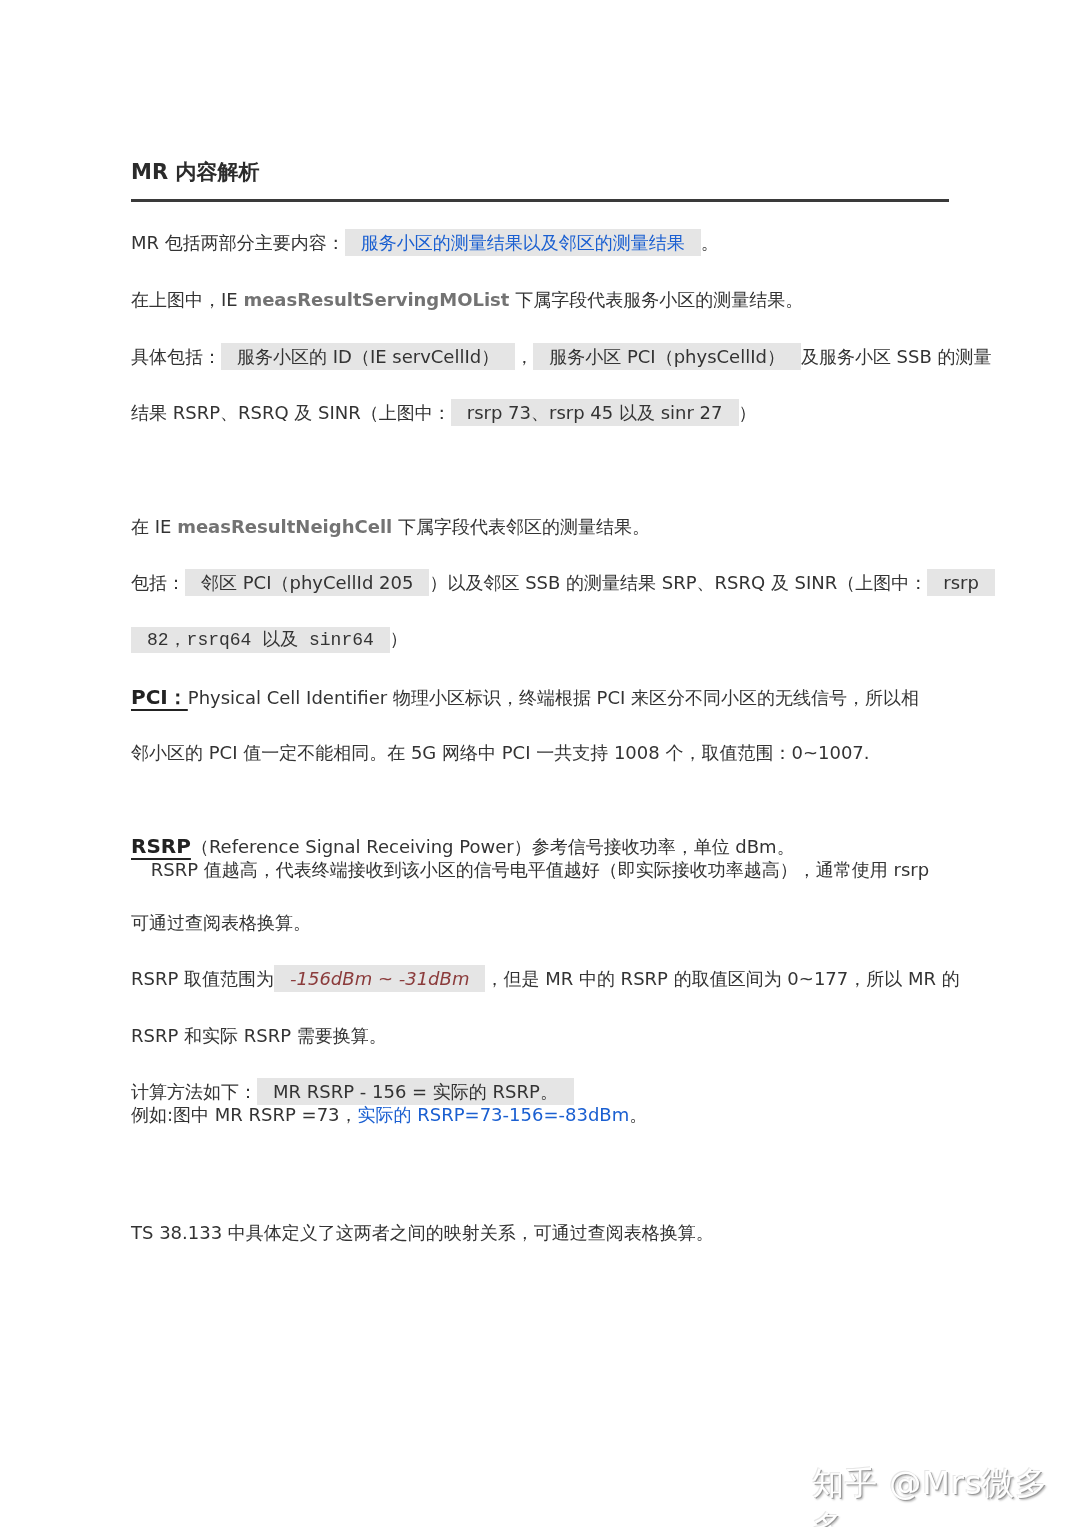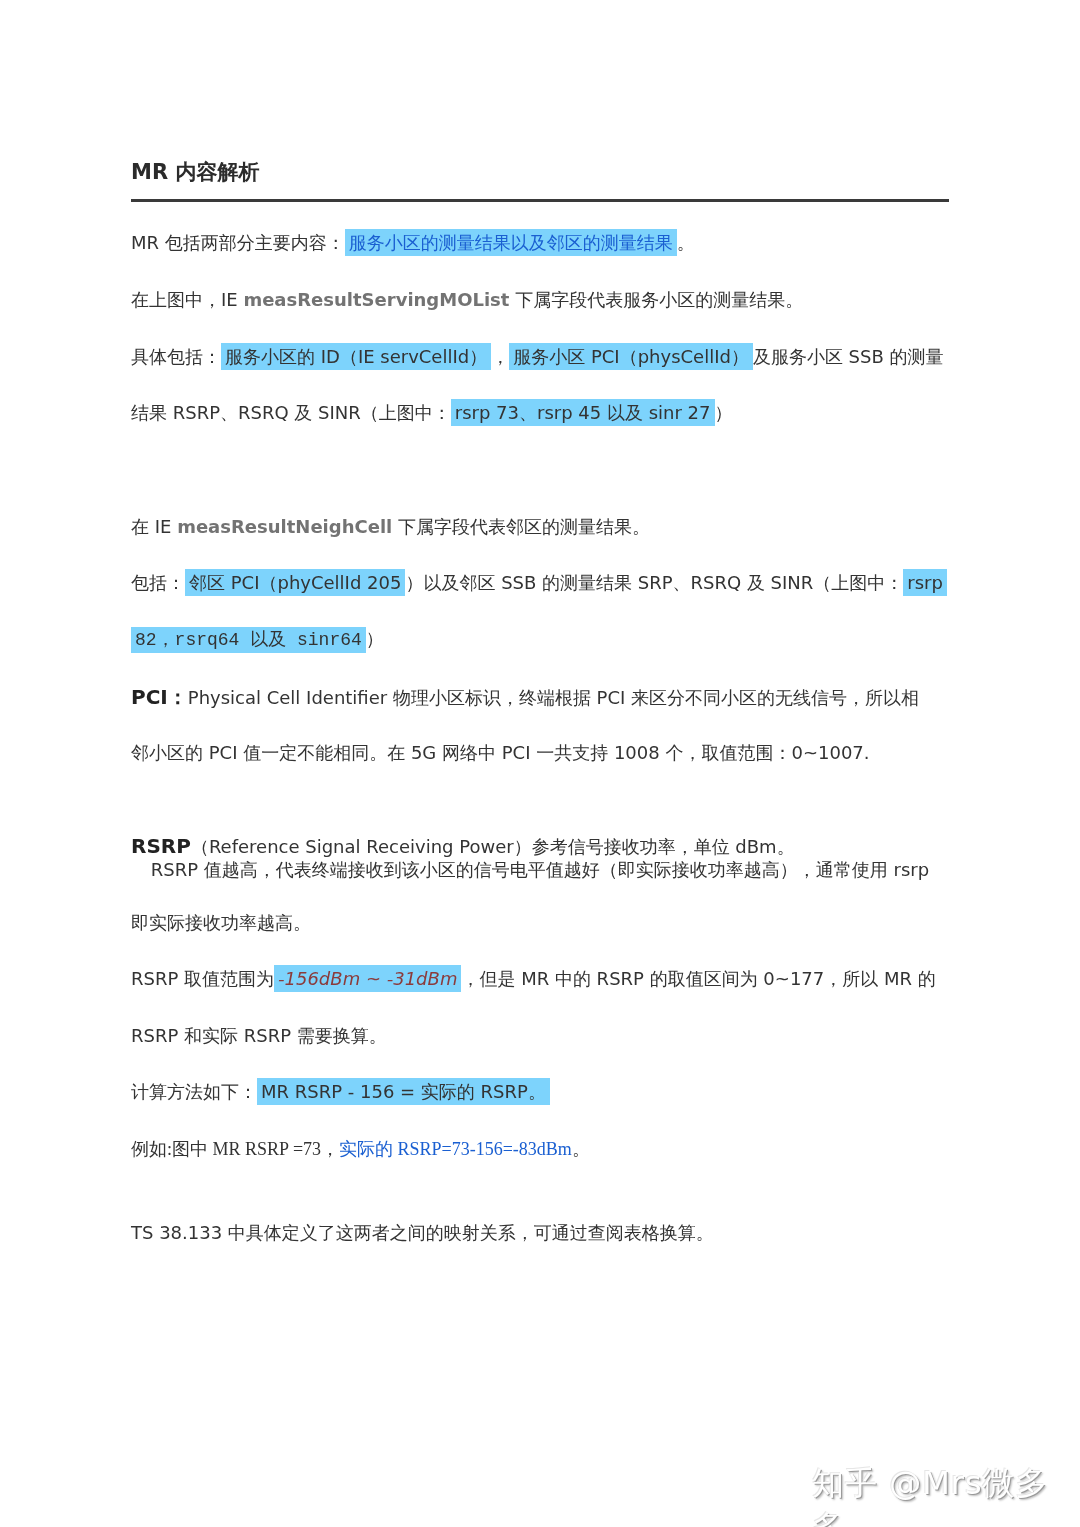--- a/index.html
+++ b/index.html
@@ -15,25 +15,25 @@
   }
   .rule {
     position: absolute; left: 0; top: 199px; width: 818px; height: 3px;
     background: #3a3a3a;
   }
   .para {
     position: absolute; left: 0; width: 818px;
     font-size: 18px; line-height: 56.5px; color: #333333;
     white-space: nowrap;
   }
-  .hl { background: #7dd3fc; padding: 3px 4px; }
+  .hl { background: #e5e5e5; padding: 3px 16px; }
   .blue { color: #1a5fd1; }
   .darkred { color: #8b3b3b; font-style: italic; }
   .b { font-weight: bold; color: #737373; }
-  .term { font-weight: bold; color: #222; font-size: 20px; text-underline-offset: 5px; margin-top: 28px; }
+  .term { font-weight: bold; color: #222; font-size: 20px; text-decoration: underline; text-underline-offset: 5px; margin-top: 28px; }
   .watermark {
     position: absolute; left: 812px; top: 1462px;
     font-size: 32px; color: #ffffff;
     text-shadow: 1px 1px 0 #9a9a9a, -1px -1px 0 #e6e6e6, 2px 2px 2px #bbbbbb;
     letter-spacing: 1px;
   }
 </style>
 </head>
 <body>
 
@@ -76,35 +76,35 @@
   </div>
 
   <div class="para" style="top:818px;">
     <span class="term">RSRP</span><span>（Reference Signal Receiving Power）参考信号接收功率，单位 dBm。</span>
   </div>
 
   <div class="para" style="top:842px;text-align:center;">
     <span>RSRP 值越高，代表终端接收到该小区的信号电平值越好（即实际接收功率越高），通常使用 rsrp</span>
   </div>
   <div class="para" style="top:895px;">
-    <span>即实际接收功率越高。</span>
+    <span>可通过查阅表格换算。</span>
   </div>
 
   <div class="para" style="top:951px;">
     <span>RSRP 取值范围为</span><span class="hl darkred">-156dBm ~ -31dBm</span><span>，但是 MR 中的 RSRP 的取值区间为 0~177，所以 MR 的</span>
   </div>
   <div class="para" style="top:1008px;">
     <span>RSRP 和实际 RSRP 需要换算。</span>
   </div>
 
   <div class="para" style="top:1064px;">
     <span>计算方法如下：</span><span class="hl">MR RSRP - 156 =  实际的 RSRP。</span>
   </div>
 
-  <div class="para" style="top:1121px;font-family:Liberation Serif, serif;">
+  <div class="para" style="top:1087px;">
     <span>例如:图中  MR RSRP =73，</span><span class="blue">实际的 RSRP=73-156=-83dBm</span><span>。</span>
   </div>
 
   <div class="para" style="top:1205px;">
     <span>TS 38.133 中具体定义了这两者之间的映射关系，可通过查阅表格换算。</span>
   </div>
 </div>
 
 <div class="watermark">知乎 @Mrs微多多</div>
 

